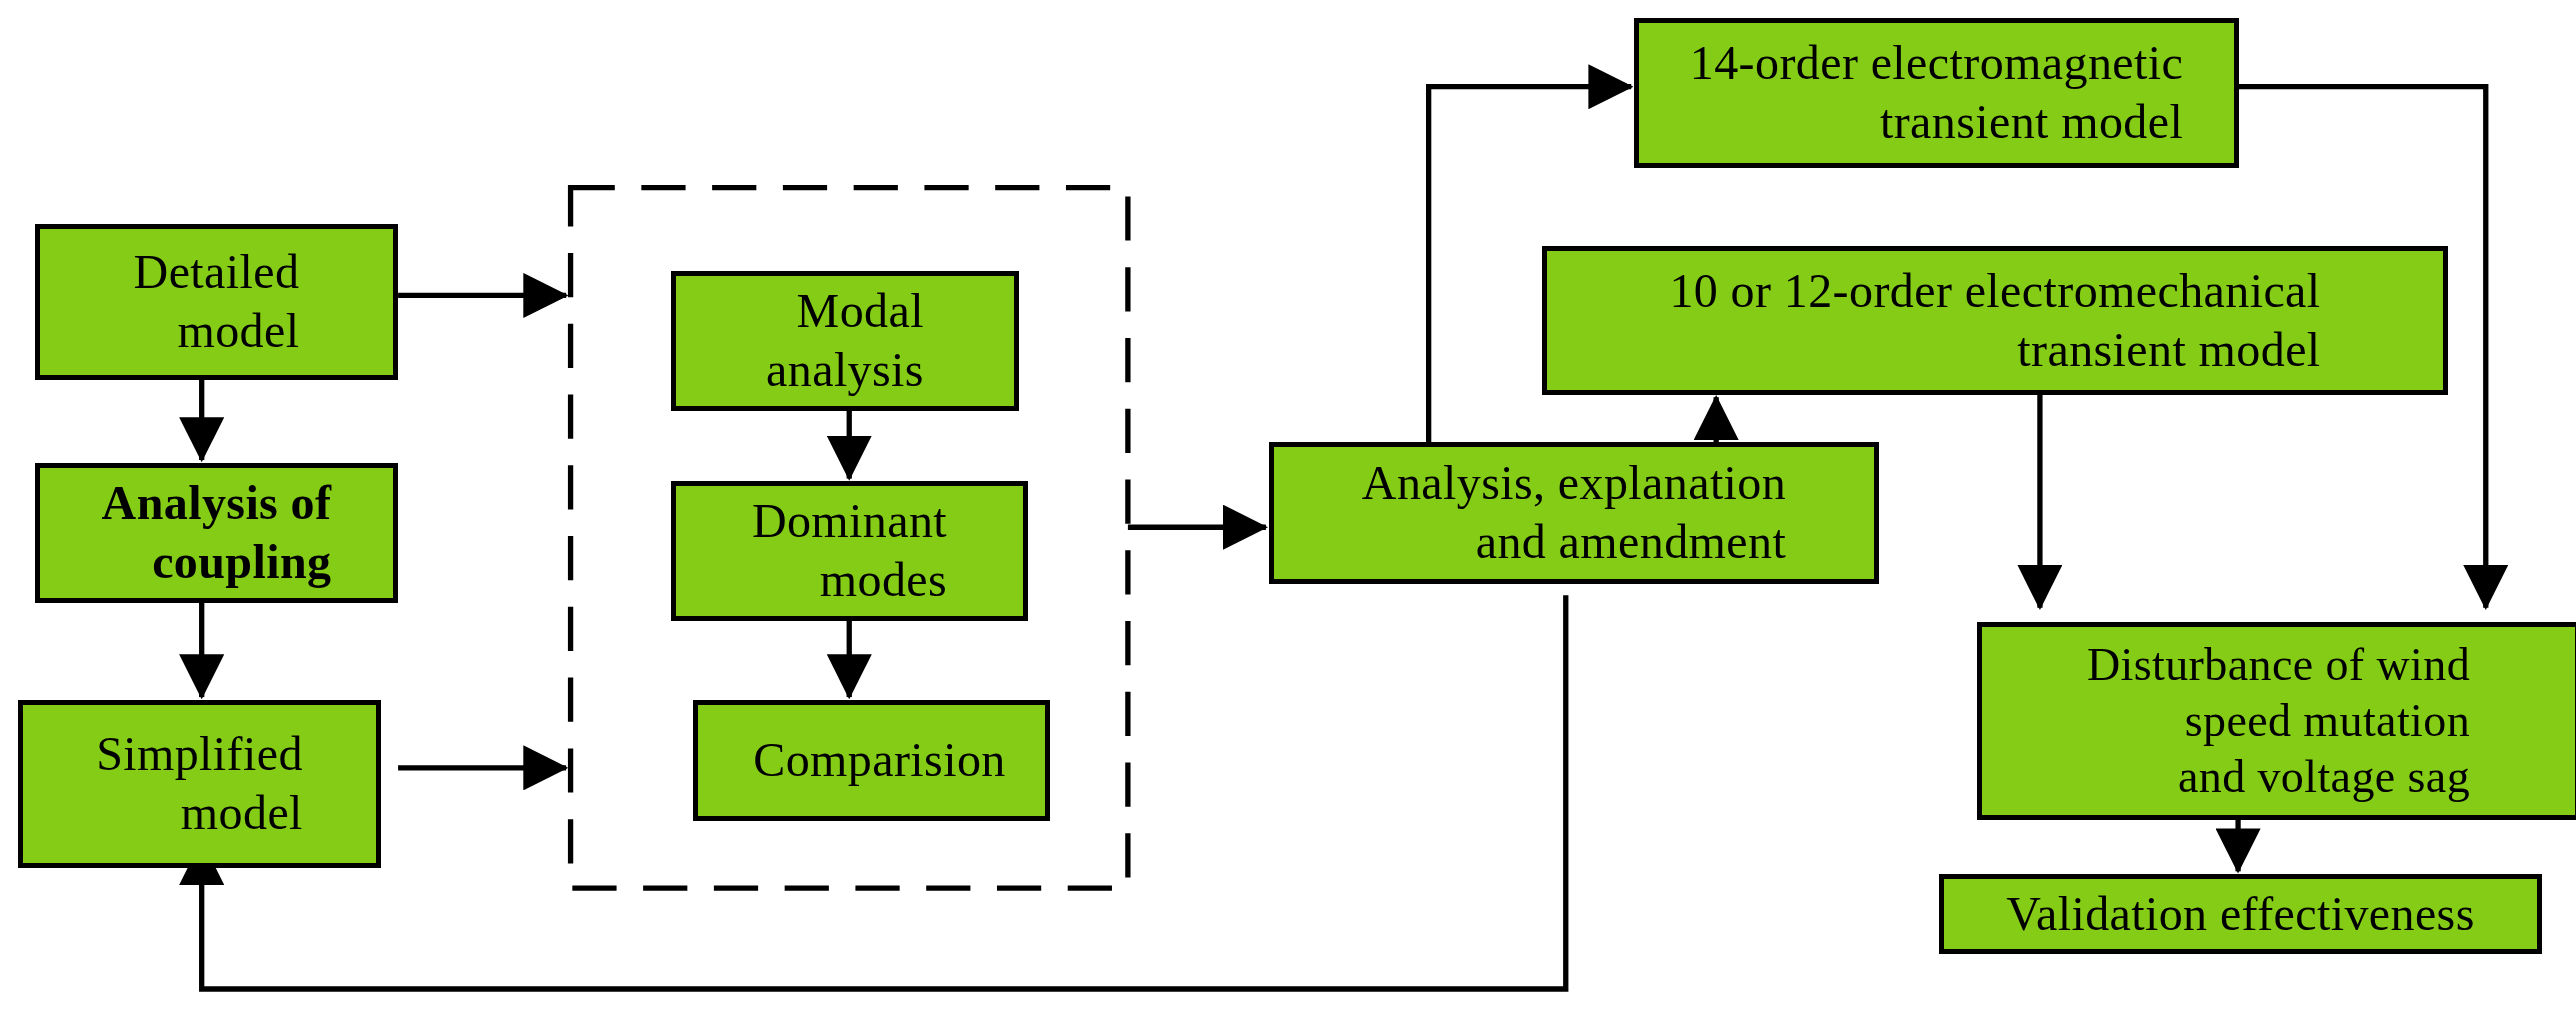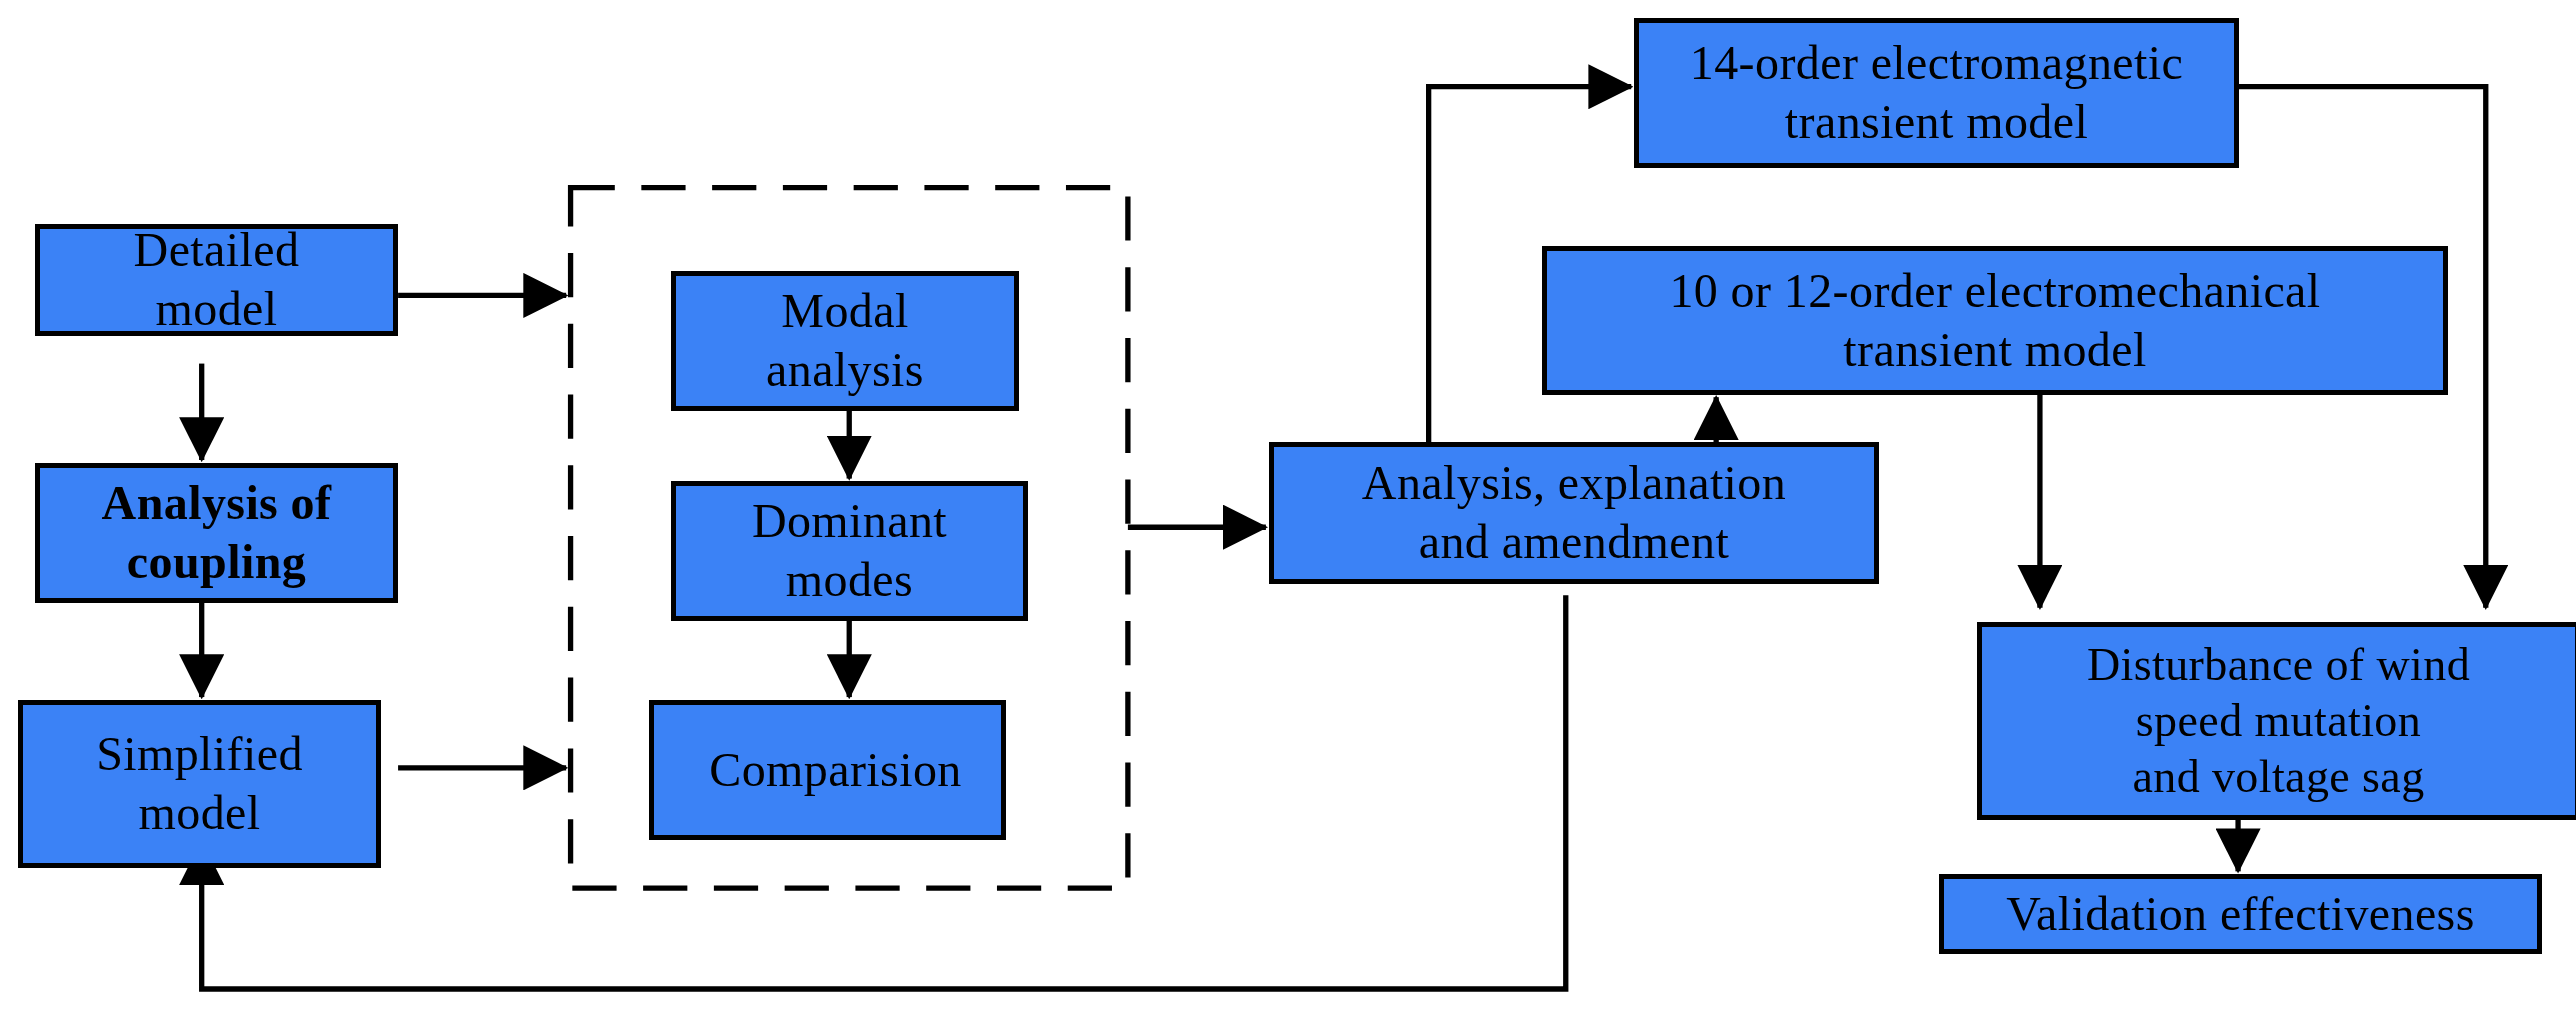--- a/index.html
+++ b/index.html
@@ -19,39 +19,39 @@
     position: absolute;
     left: 0;
     top: 0;
     width: 2576px;
     height: 1012px;
   }
   .box {
     position: absolute;
     box-sizing: border-box;
     border: 5.3px solid #000000;
-    background: #3b82f6;
+    background: #84cc16;
     display: flex;
     align-items: center;
     justify-content: center;
-    text-align: center;
+    text-align: right;
     white-space: pre-line;
     color: #000000;
     font-size: 48px;
     line-height: 1.22;
     letter-spacing: 0.4px;
   }
   
-  .box-detailed     { left: 35px;   top: 224px;  width: 363px; height: 112px; }
+  .box-detailed     { left: 35px;   top: 224px;  width: 363px; height: 156px; }
   .box-coupling     { left: 35px;   top: 463px;  width: 363px; height: 140px; font-weight: bold; }
   .box-simplified   { left: 18px;   top: 700px;  width: 363px; height: 168px; }
   
   .box-modal        { left: 671px;  top: 271px;  width: 348px; height: 140px; }
   .box-dominant     { left: 671px;  top: 481px;  width: 357px; height: 140px; }
-  .box-comparision  { left: 649px;  top: 700px;  width: 357px; height: 140px; padding-left: 16px; }
+  .box-comparision  { left: 693px;  top: 700px;  width: 357px; height: 121px; padding-left: 16px; }
   
   .box-amendment    { left: 1269px; top: 442px;  width: 610px; height: 142px; }
   
   .box-electromag   { left: 1634px; top: 17.7px;   width: 605px; height: 150px; }
   .box-electromech  { left: 1542px; top: 246px;  width: 906px; height: 149px; }
   .box-disturbance  { left: 1939px; top: 622px;  width: 603px; height: 198px; font-size: 46px; margin-left: 38px; }
   .box-validation   { left: 1939px; top: 874px;  width: 603px; height: 80px; }
 </style>
 </head>
 <body>

